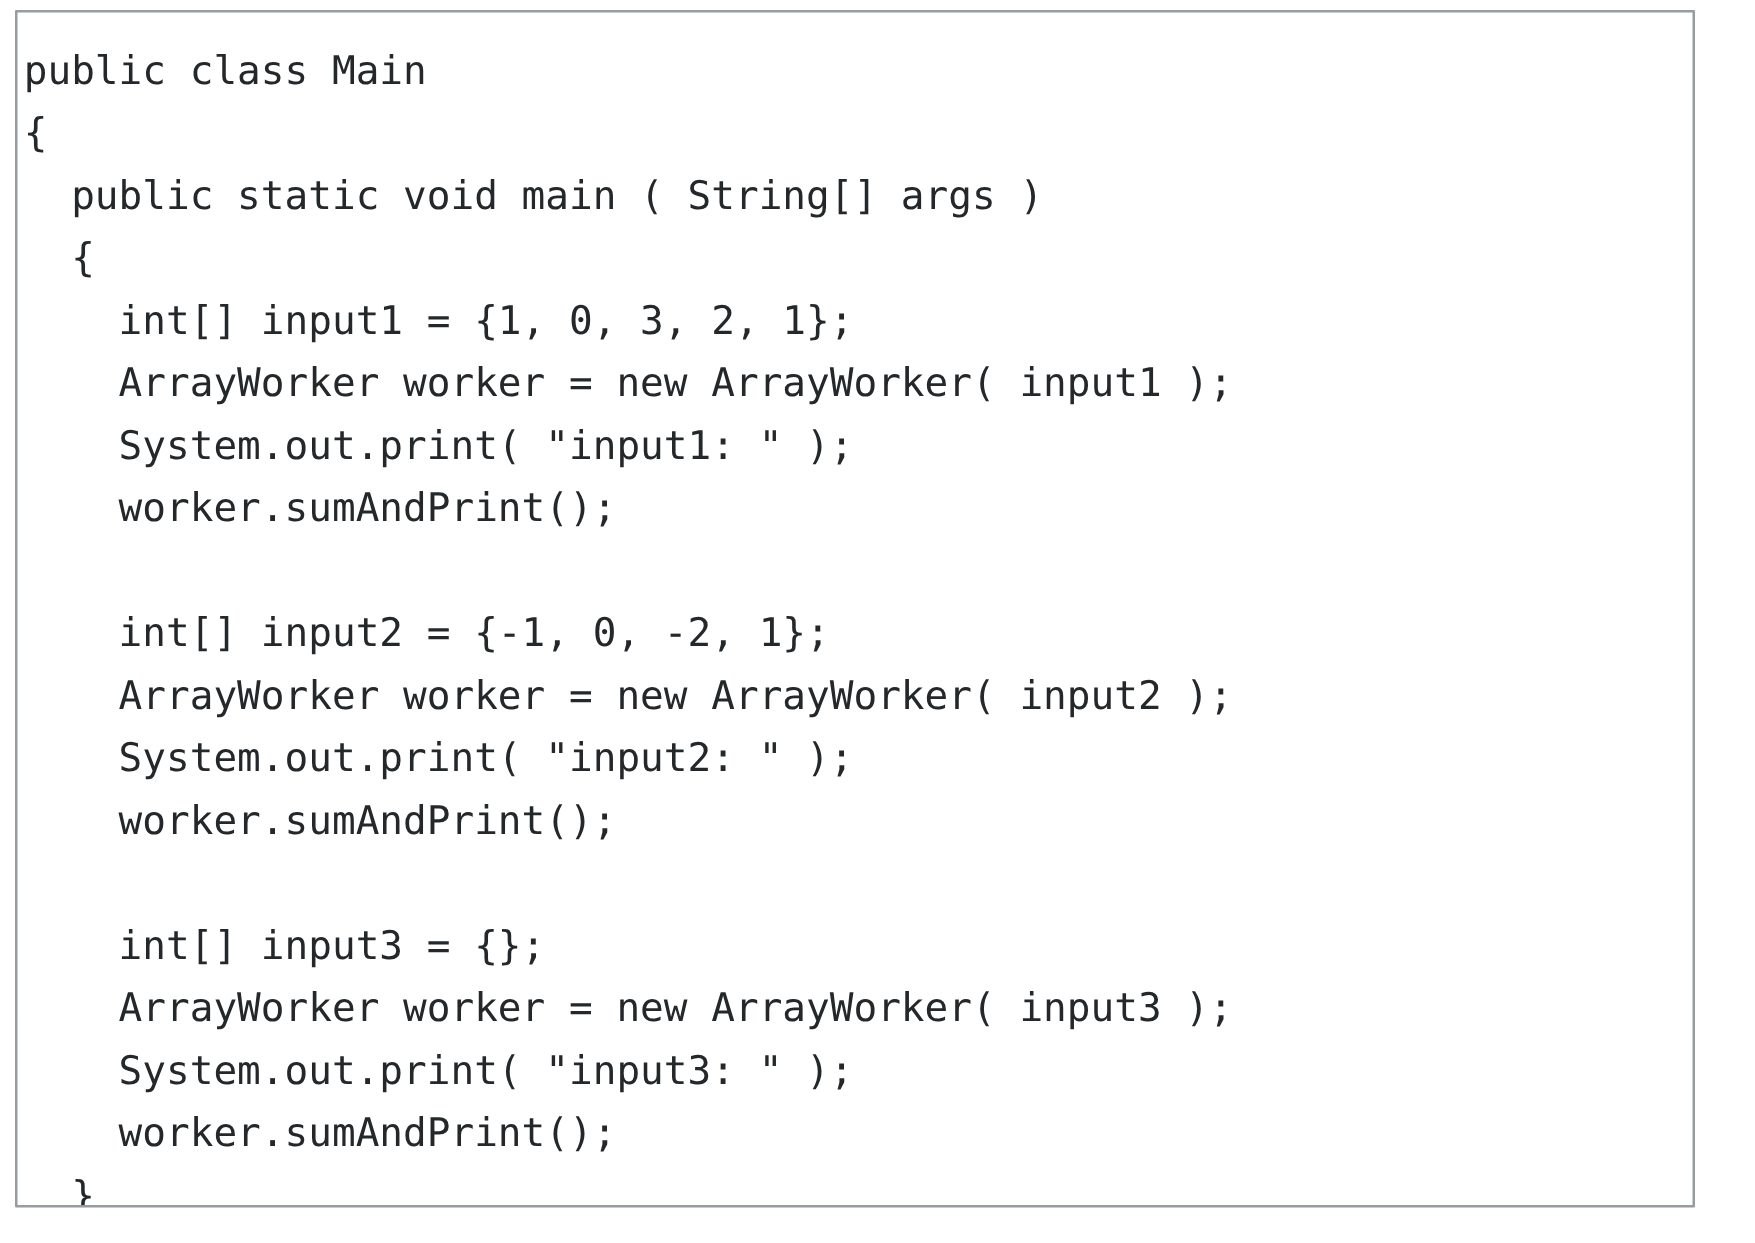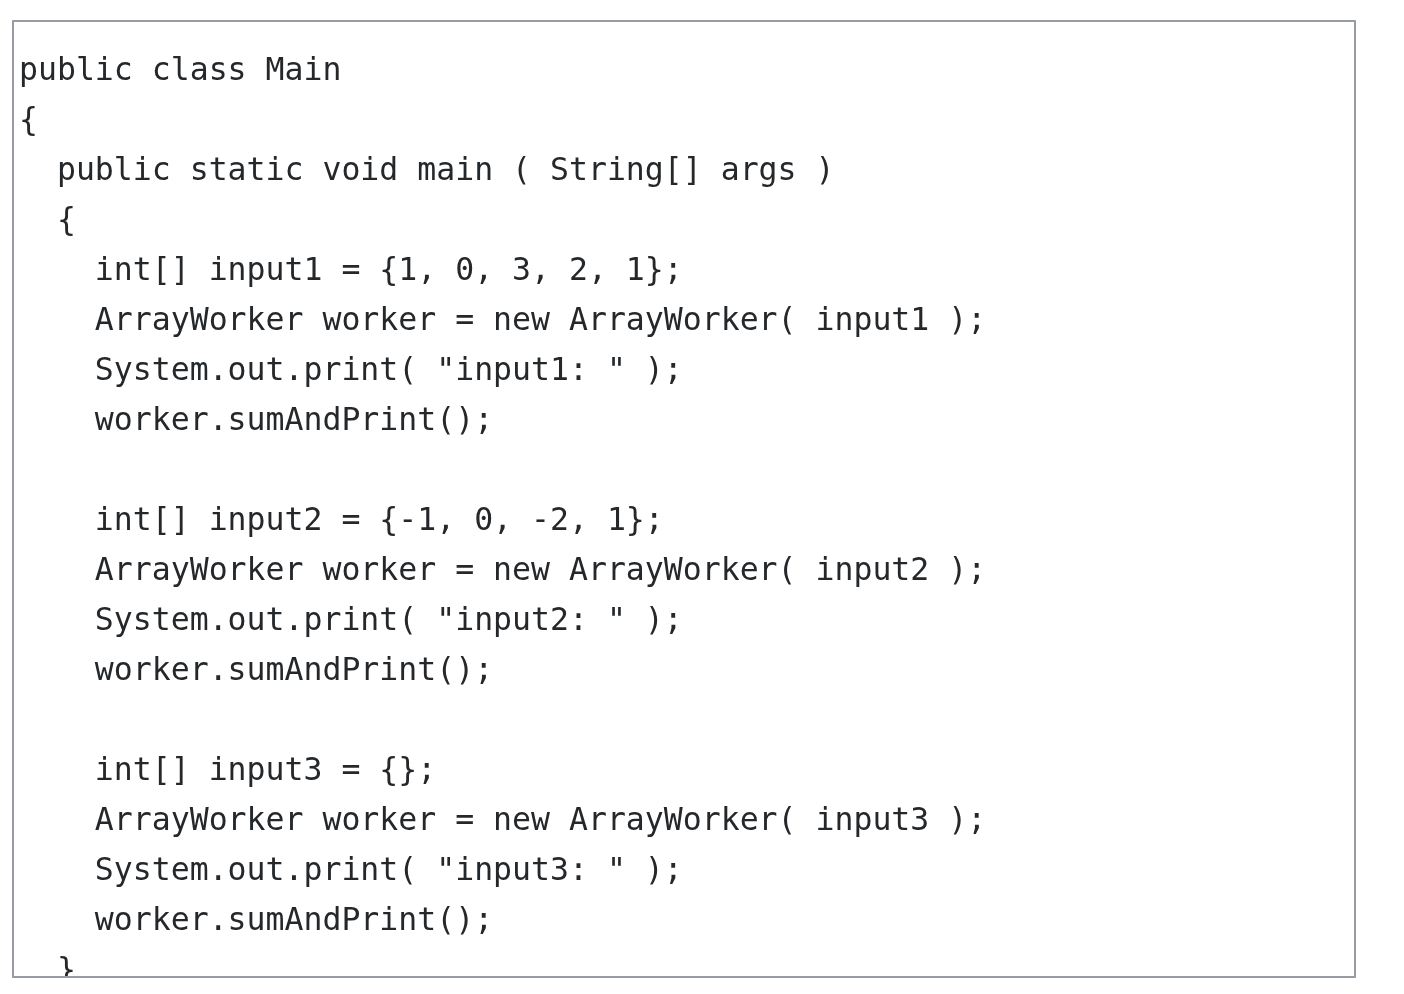--- a/index.html
+++ b/index.html
@@ -19,21 +19,21 @@
     position: relative;
     width: 1404px;
     height: 994px;
     background: #ffffff;
   }
 
   
   .code-box {
     position: absolute;
     left: 12px;
-    top: 20px;
+    top: 8px;
     width: 1344px;
     height: 958px;
     box-sizing: border-box;
     background: #ffffff;
     border: 2px solid #969ca2;
     border-radius: 1px;
     overflow: hidden;
   }
 
   .code-listing {

